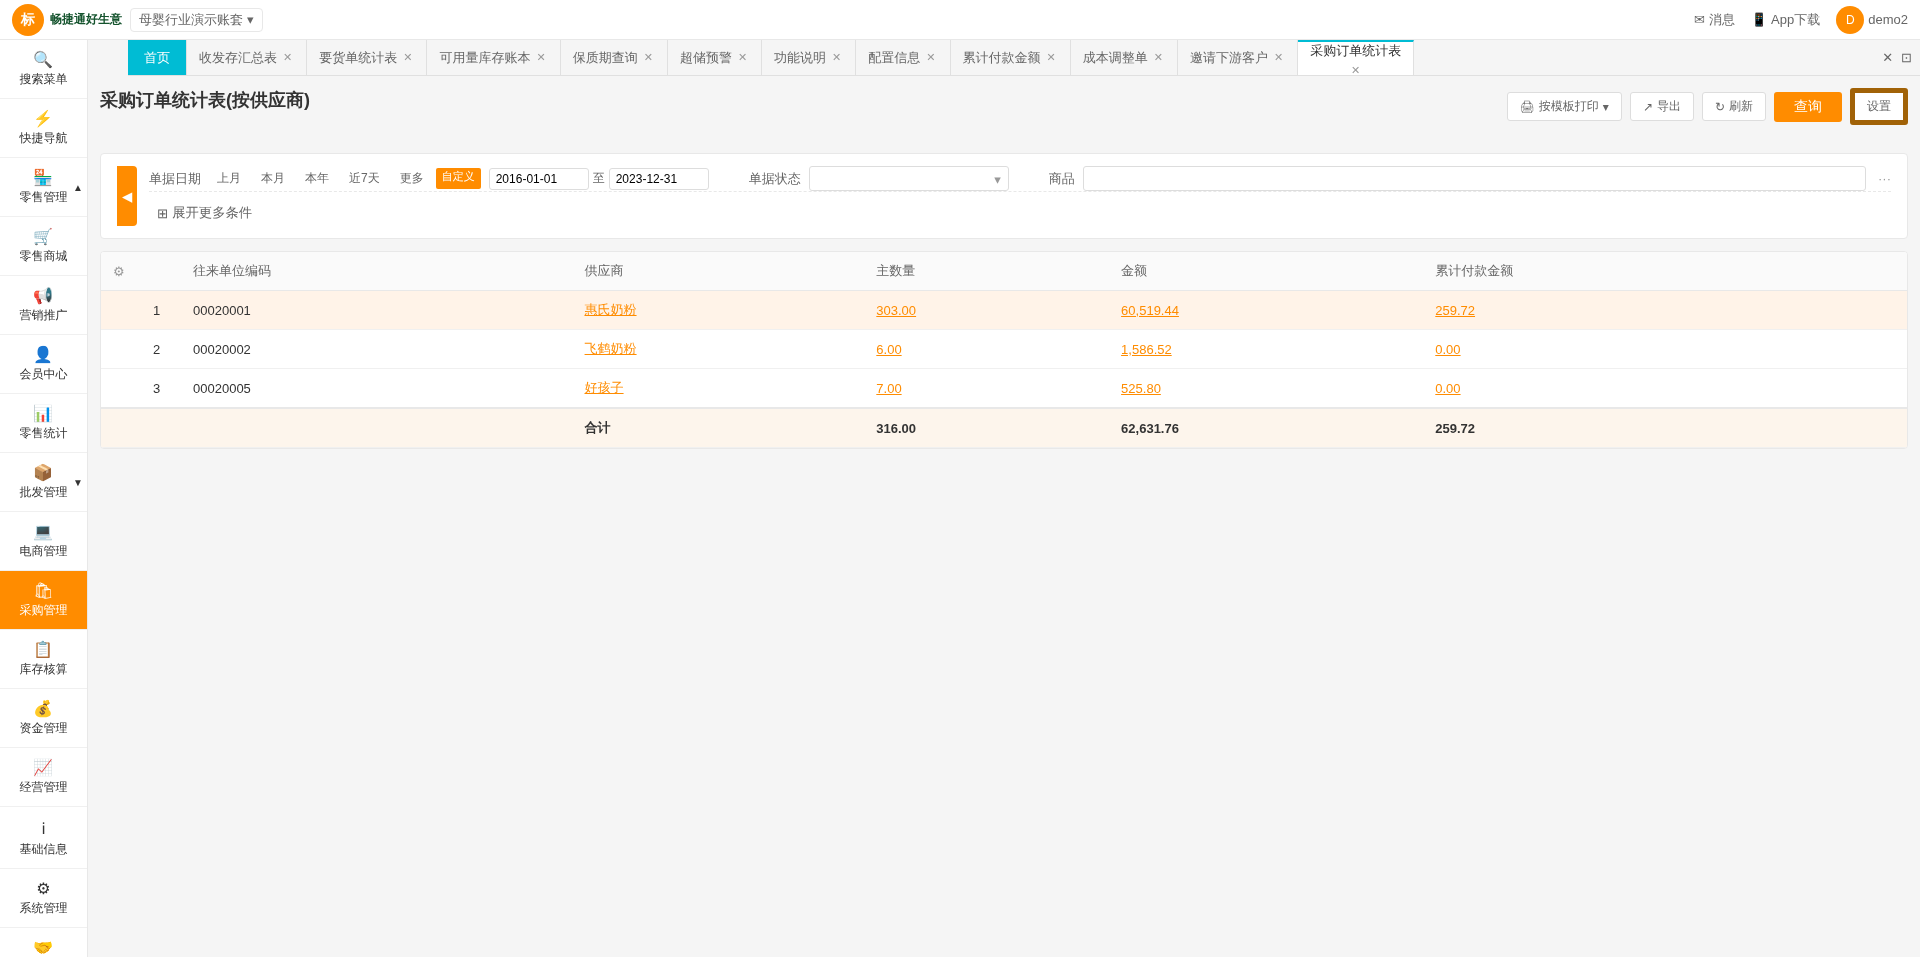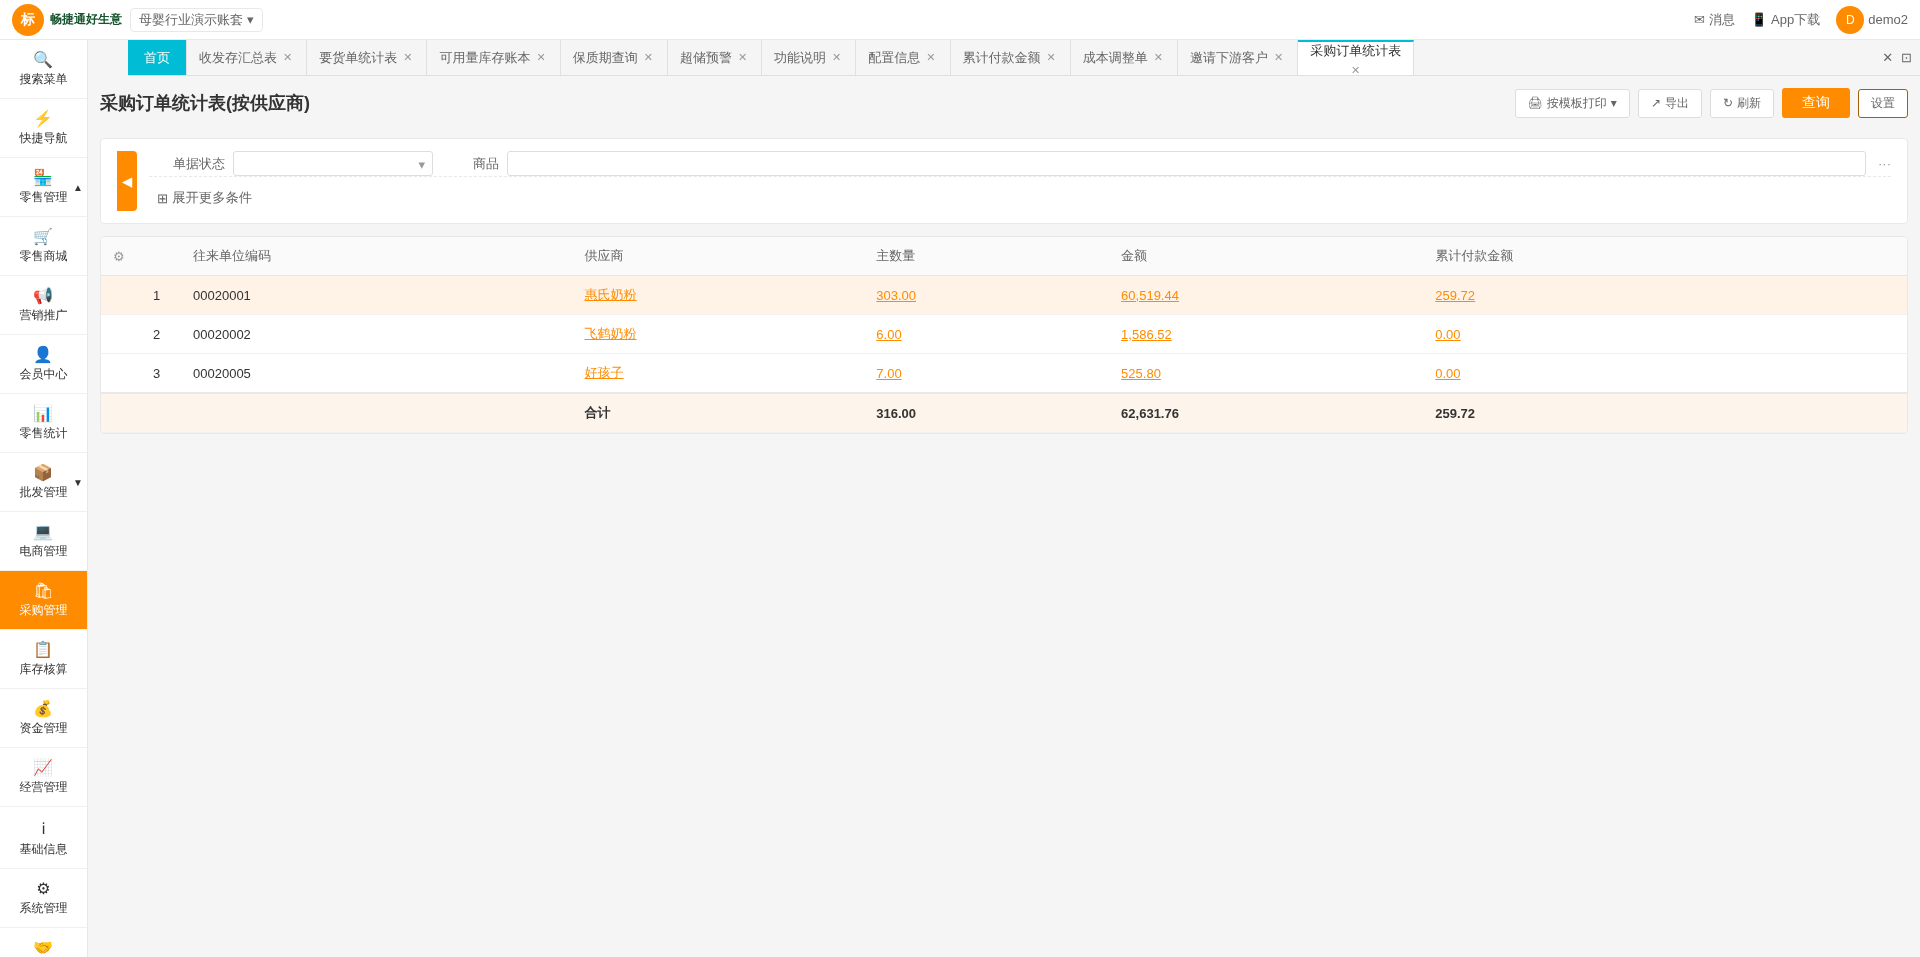--- a/index.html
+++ b/index.html
@@ -32,29 +32,29 @@
     
     .tab-bar { display: flex; background: #f5f5f5; border-bottom: 1px solid #e0e0e0; align-items: center; height: 36px; overflow-x: auto; flex-shrink: 0; margin-left: 40px; }
     .tab-item { display: flex; align-items: center; gap: 4px; padding: 0 12px; height: 36px; cursor: pointer; font-size: 13px; color: #666; border-right: 1px solid #e0e0e0; white-space: nowrap; flex-shrink: 0; background: #f5f5f5; }
     .tab-item.active { background: #fff; color: #333; border-top: 2px solid #00bcd4; flex-direction: column; }
     .tab-item .tab-close { font-size: 11px; color: #999; cursor: pointer; padding: 0 2px; }
     .tab-home { background: #00bcd4; color: white; padding: 0 16px; }
     .tab-bar-controls { margin-left: auto; display: flex; align-items: center; padding: 0 8px; gap: 8px; color: #666; }
 
     
     .page-content { flex: 1; overflow-y: auto; background: #f5f5f5; padding: 12px; }
-    .page-header { display: flex; align-items: center; justify-content: space-between; margin-bottom: 20px; }
+    .page-header { display: flex; align-items: flex-start; justify-content: space-between; margin-bottom: 28px; }
     .page-title { font-size: 18px; font-weight: bold; color: #333; }
     .header-actions { display: flex; align-items: center; gap: 8px; }
     .btn { padding: 5px 12px; border: none; border-radius: 3px; cursor: pointer; font-size: 12px; }
     .btn-template { background: #fff; border: 1px solid #ddd; color: #666; display: flex; align-items: center; gap: 4px; }
     .btn-export { background: #fff; border: 1px solid #ddd; color: #666; display: flex; align-items: center; gap: 4px; }
     .btn-refresh { background: #fff; border: 1px solid #ddd; color: #666; display: flex; align-items: center; gap: 4px; }
     .btn-query { background: #ff8c00; color: white; padding: 6px 20px; font-size: 14px; }
-    .btn-settings { background: #fff; border: 1px solid #a16207; color: #666; }
+    .btn-settings { background: #fff; border: 5px solid #a16207; color: #666; }
 
     
     .filter-card { background: #fff; border-radius: 4px; padding: 12px 16px; margin-bottom: 12px; border: 1px solid #e8e8e8; }
     .filter-row { display: flex; align-items: center; gap: 16px; flex-wrap: wrap; }
     .filter-item { display: flex; align-items: center; gap: 8px; }
     .filter-label { color: #666; font-size: 13px; white-space: nowrap; }
     .date-shortcuts { display: flex; gap: 4px; }
     .date-shortcut { padding: 2px 8px; cursor: pointer; font-size: 12px; color: #666; border-radius: 2px; }
     .date-range { display: flex; align-items: center; gap: 4px; font-size: 12px; color: #666; }
     .custom-badge { background: #ff8c00; color: white; border-radius: 2px; padding: 1px 6px; font-size: 11px; }
@@ -274,20 +274,36 @@
         </div>
       </div>
 
       <div class="filter-card">
         <div style="display:flex; align-items:flex-start; gap:0;">
           <button class="collapse-btn">
             <span>◀</span>
           </button>
           <div style="flex:1;">
             <div class="filter-row">
+              <div class="filter-item">
+                <span class="filter-label">单据日期</span>
+                <div class="date-shortcuts">
+                  <span class="date-shortcut">上月</span>
+                  <span class="date-shortcut">本月</span>
+                  <span class="date-shortcut">本年</span>
+                  <span class="date-shortcut">近7天</span>
+                  <span class="date-shortcut">更多</span>
+                  <span class="custom-badge">自定义</span>
+                </div>
+                <div class="date-range">
+                  <input type="text" style="border: 1px solid rgb(221, 221, 221); border-radius: 3px; padding: 3px 6px; font-size: 12px; width: 100px;" value="2016-01-01">
+                  <span>至</span>
+                  <input type="text" style="border: 1px solid rgb(221, 221, 221); border-radius: 3px; padding: 3px 6px; font-size: 12px; width: 100px;" value="2023-12-31">
+                </div>
+              </div>
               <div class="filter-item" style="margin-left: 24px;">
                 <span class="filter-label">单据状态</span>
                 <div class="select-wrapper">
                   <select class="filter-select">
                     <option value=""></option>
                     <option value="draft">草稿</option>
                     <option value="submitted">已提交</option>
                     <option value="approved">已审核</option>
                   </select>
                 </div>

